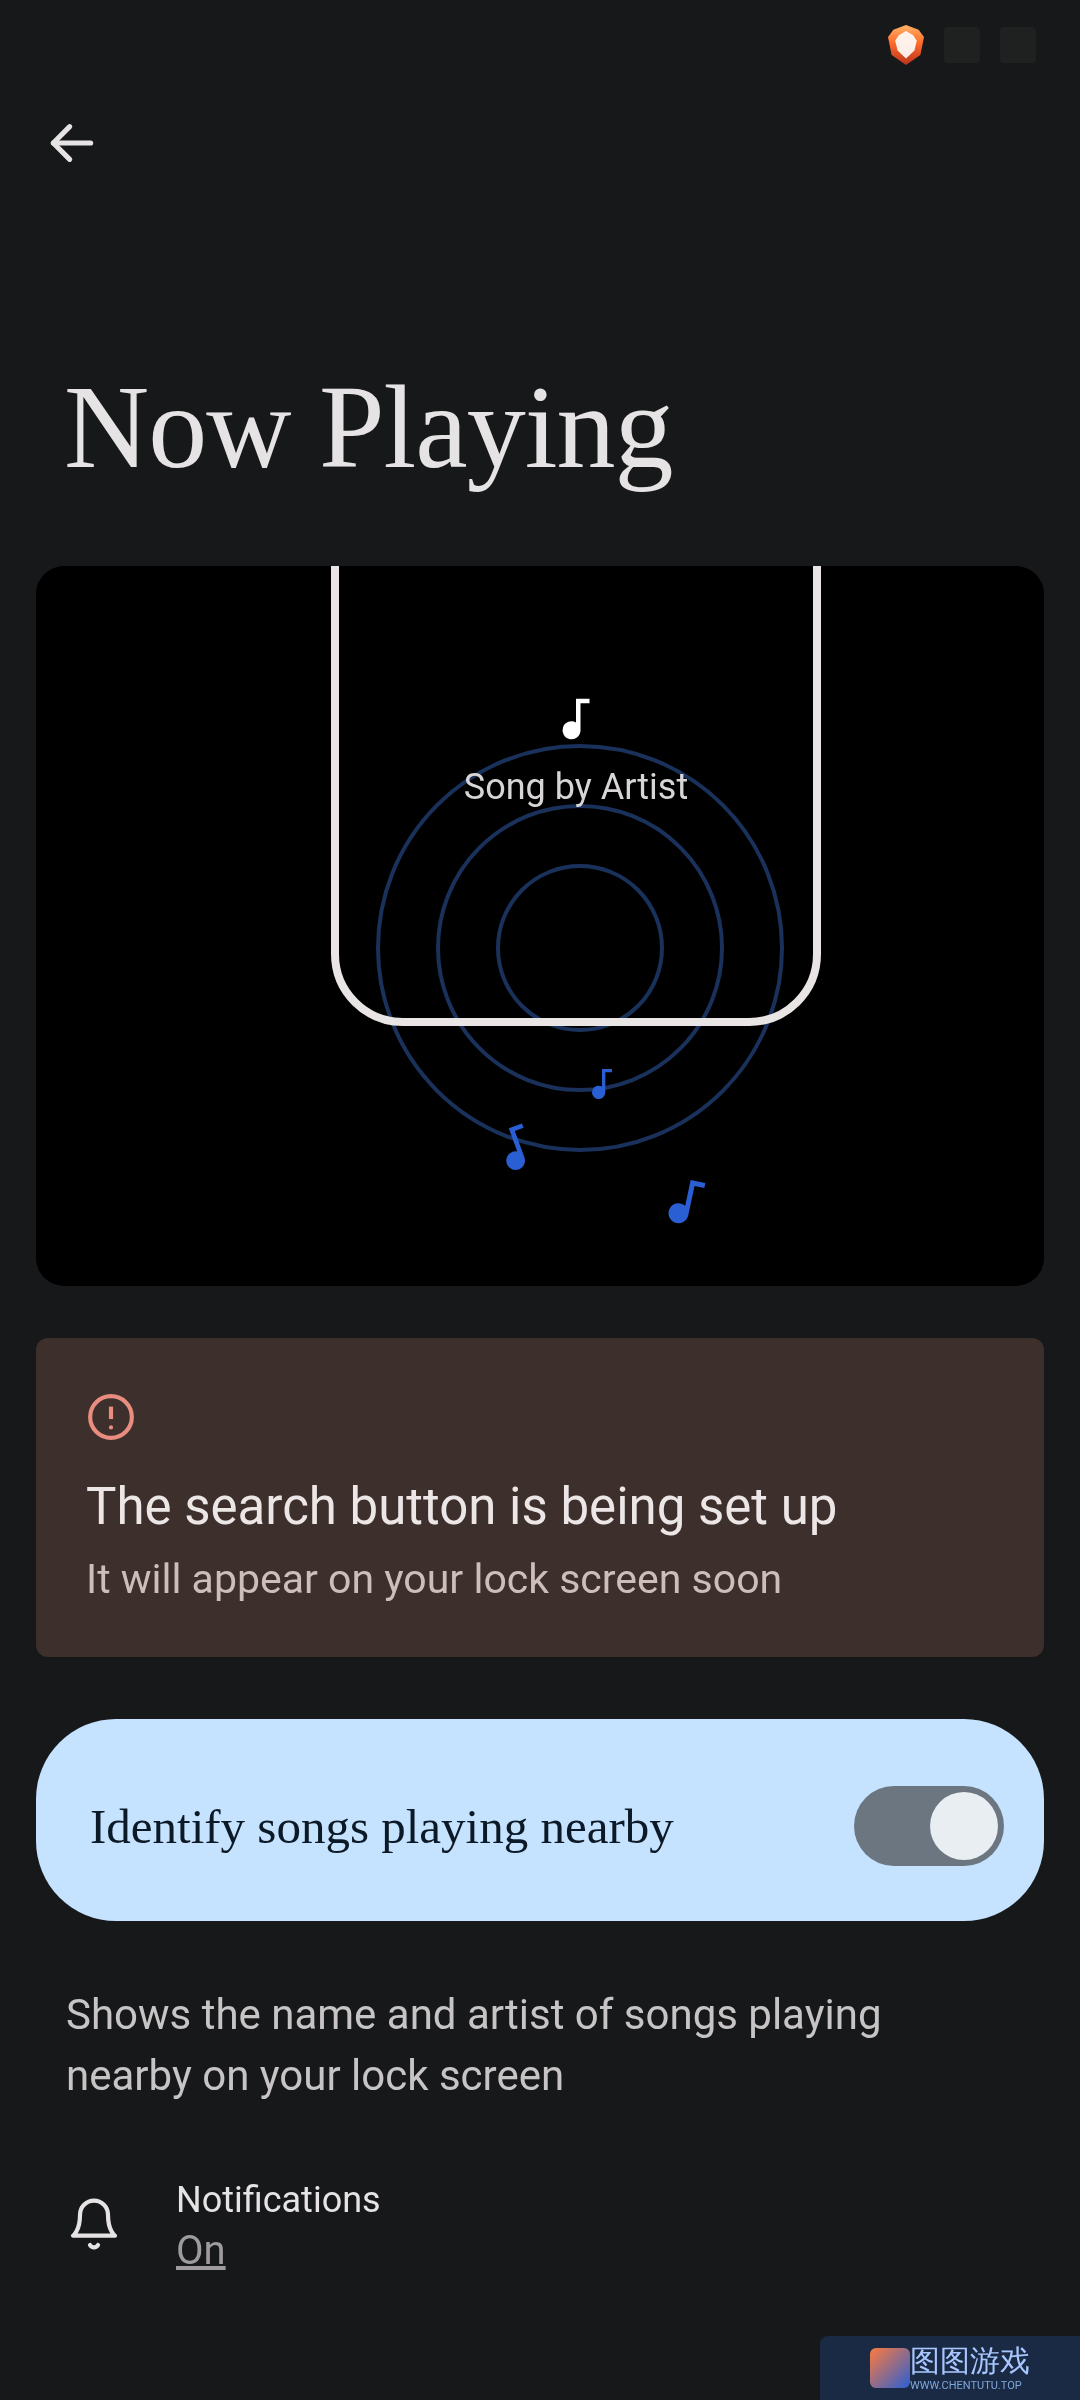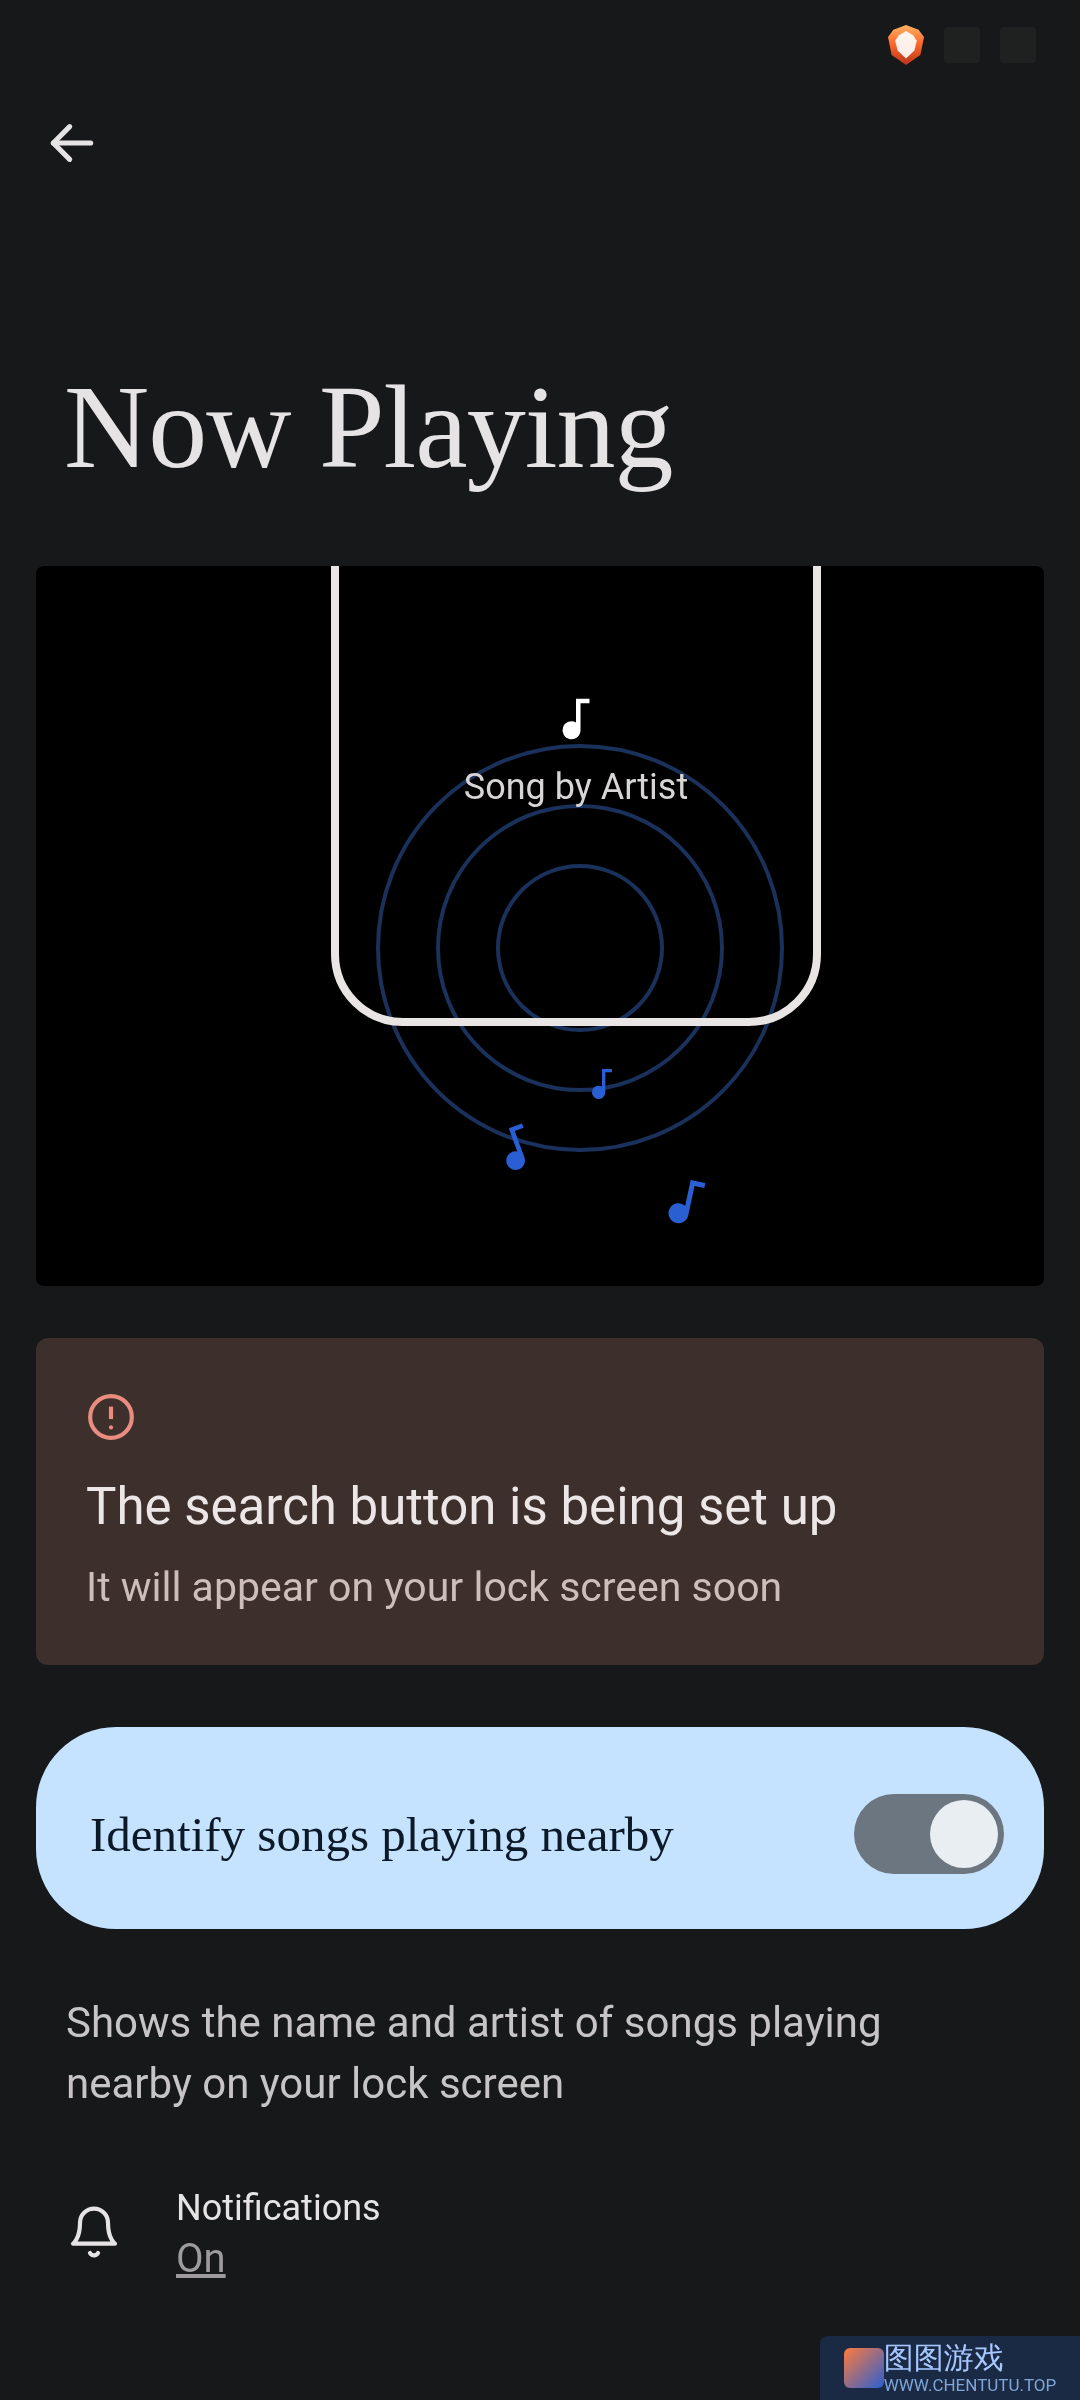--- a/index.html
+++ b/index.html
@@ -72,21 +72,21 @@
     letter-spacing:-1px;
     padding:160px 64px 70px 64px;
     font-family:Liberation Serif, serif;
   }
 
   .content{padding:0 36px;}
 
   
   .preview-card{
     background:var(--bg2);
-    border-radius:8px;
+    border-radius:28px;
     height:720px;
     overflow:hidden;
     position:relative;
   }
   .phone-frame{
     position:absolute;
     left:295px;
     top:-460px;
     width:490px;
     height:920px;
@@ -114,21 +114,21 @@
 
   
   .warn-card{
     margin-top:52px;
     background:var(--warn-bg);
     border-radius:12px;
     padding:54px 50px 54px 50px;
   }
   .warn-icon-wrap{margin-bottom:30px;}
   .warn-title{font-size:51px;font-weight:400;color:#ece7e6;line-height:1.2;}
-  .warn-sub{font-size:41px;color:#cdbebb;margin-top:26px;font-weight:400;}
+  .warn-sub{font-size:41px;color:#cdbebb;margin-top:18px;font-weight:400;}
 
   
   .toggle-row{
     margin-top:62px;
     background:var(--accent);
     color:var(--accent-text);
     border-radius:80px;
     height:190px;
     display:flex;
     align-items:center;
@@ -185,21 +185,21 @@
     gap:0;
     font-size:30px;
     border-top-left-radius:8px;
   }
   .badge-icon{
     width:40px;height:40px;border-radius:6px;
     background:linear-gradient(135deg,#ff7a3d,#2a5fd3);
     flex:0 0 auto;
   }
   .badge-text{display:flex;flex-direction:column;line-height:1;}
-  .badge-text small{font-size:17px;color:#7fa6d9;margin-top:4px;}
+  .badge-text small{font-size:11px;color:#7fa6d9;margin-top:4px;}
 </style>
 </head>
 <body>
 
 <div class="statusbar">
   <div class="status-left">
     <span></span>
   </div>
   <div class="status-right">
     <span class="brave-icon"></span>

